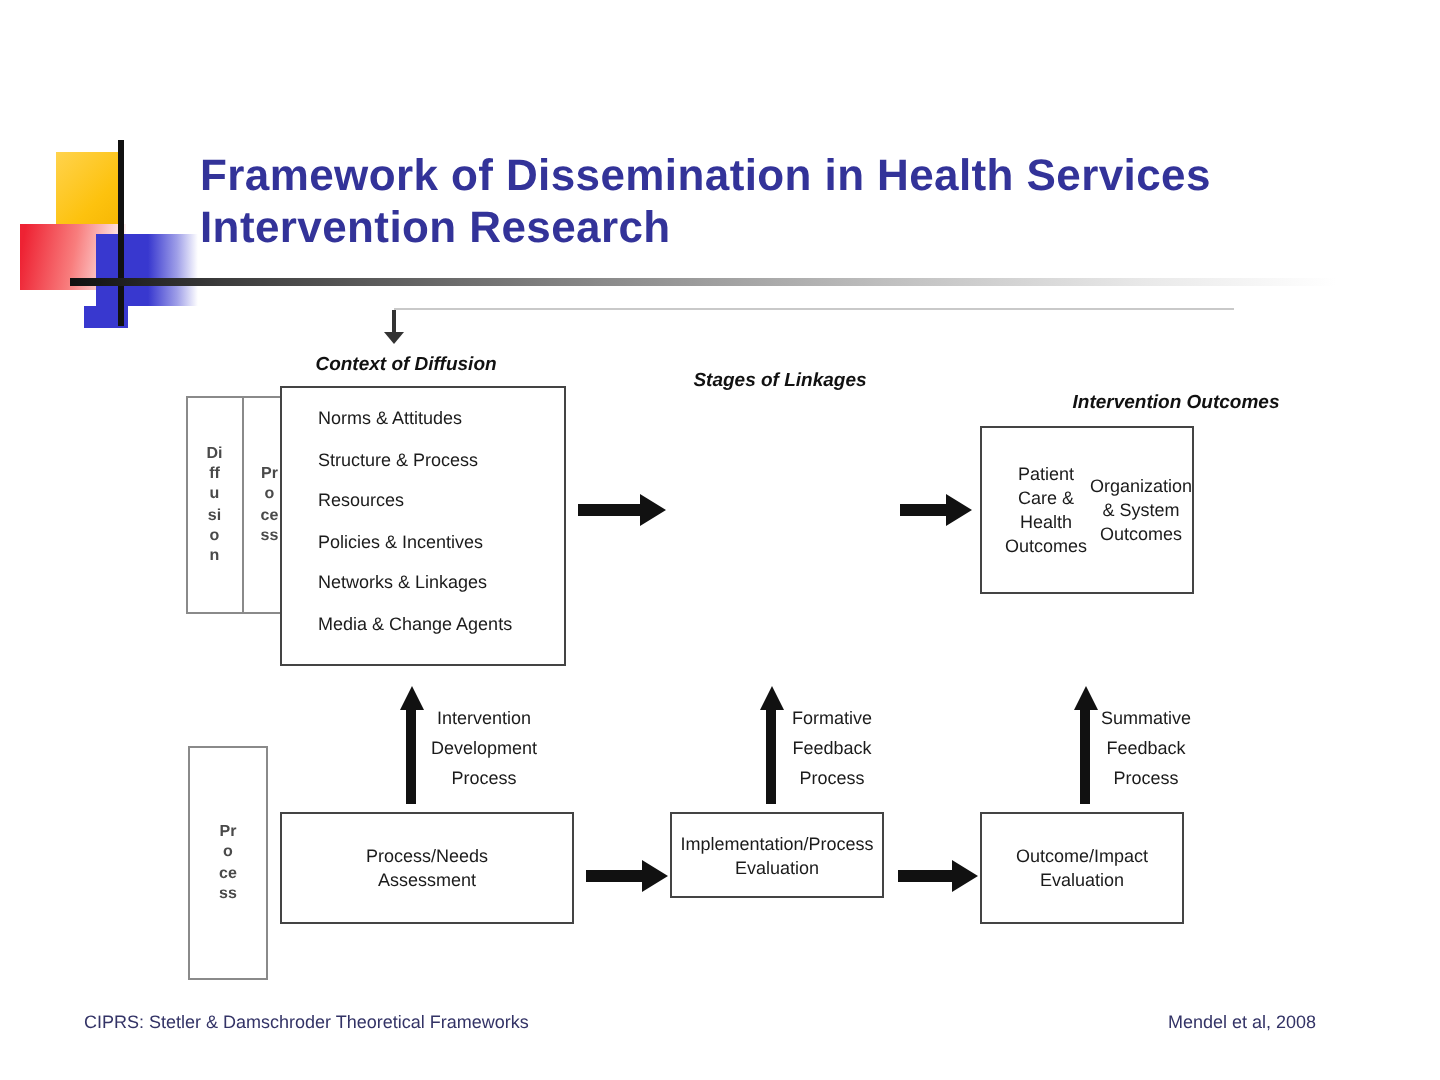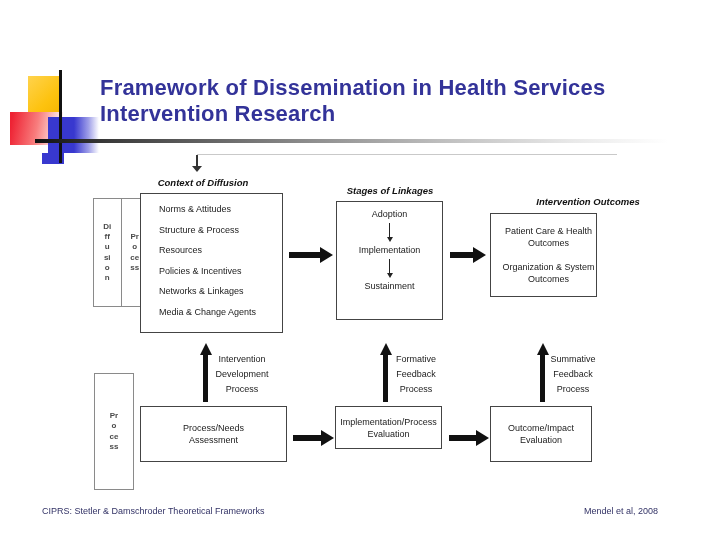--- a/index.html
+++ b/index.html
@@ -54,21 +54,21 @@
     display:flex; flex-direction:column; align-items:center; }
   .stg-step { font-size:9px; line-height:11px; }
   .stg-step:first-of-type { margin-top:7px; }
   .mini-arrow { display:flex; flex-direction:column; align-items:center; margin:3px 0; }
   .mini-shaft { width:1.5px; height:14px; background:#222; }
   .mini-head { width:0; height:0; border-left:3.5px solid transparent;
     border-right:3.5px solid transparent; border-top:5px solid #222; }
   
   .out-hdr { left:488px; top:196px; width:112px;margin-left:44px; }
   .out-box { left:490px; top:213px; width:107px; height:84px;
-    display:flex; flex-direction:column; justify-content:space-evenly; align-items:center;padding-left:10px; }
+    display:flex; flex-direction:row; justify-content:space-evenly; align-items:center;padding-left:10px; }
   
   .rarrow { position:absolute; display:flex; align-items:center; }
   .ra-shaft { height:6.5px; background:#111; }
   .ra-head { width:0; height:0; border-top:8px solid transparent;
     border-bottom:8px solid transparent; border-left:13px solid #111; }
   .rarrow-1 { left:289px; top:247px; } .rarrow-1 .ra-shaft { width:31px; }
   .rarrow-2 { left:450px; top:247px; } .rarrow-2 .ra-shaft { width:23px; }
   .rarrow-3 { left:293px; top:430px; } .rarrow-3 .ra-shaft { width:28px; }
   .rarrow-4 { left:449px; top:430px; } .rarrow-4 .ra-shaft { width:27px; }
   
@@ -134,33 +134,20 @@
     <div class="ctx-item">Networks &amp; Linkages</div>
     <div class="ctx-item">Media &amp; Change Agents</div>
   </div>
 
   <div class="rarrow rarrow-1">
     <div class="ra-shaft"></div>
       <div class="ra-head"></div>
   </div>
 
   <div class="hdr stg-hdr">Stages of Linkages</div>
-  <div class="dbox stg-box">
-    <div class="stg-step">Adoption</div>
-    <div class="mini-arrow">
-      <div class="mini-shaft"></div>
-        <div class="mini-head"></div>
-    </div>
-    <div class="stg-step">Implementation</div>
-    <div class="mini-arrow">
-      <div class="mini-shaft"></div>
-        <div class="mini-head"></div>
-    </div>
-    <div class="stg-step">Sustainment</div>
-  </div>
 
   <div class="rarrow rarrow-2">
     <div class="ra-shaft"></div>
       <div class="ra-head"></div>
   </div>
 
   <div class="hdr out-hdr">Intervention Outcomes</div>
   <div class="dbox out-box">
     <div class="pre">Patient Care &amp; Health
 Outcomes</div>

